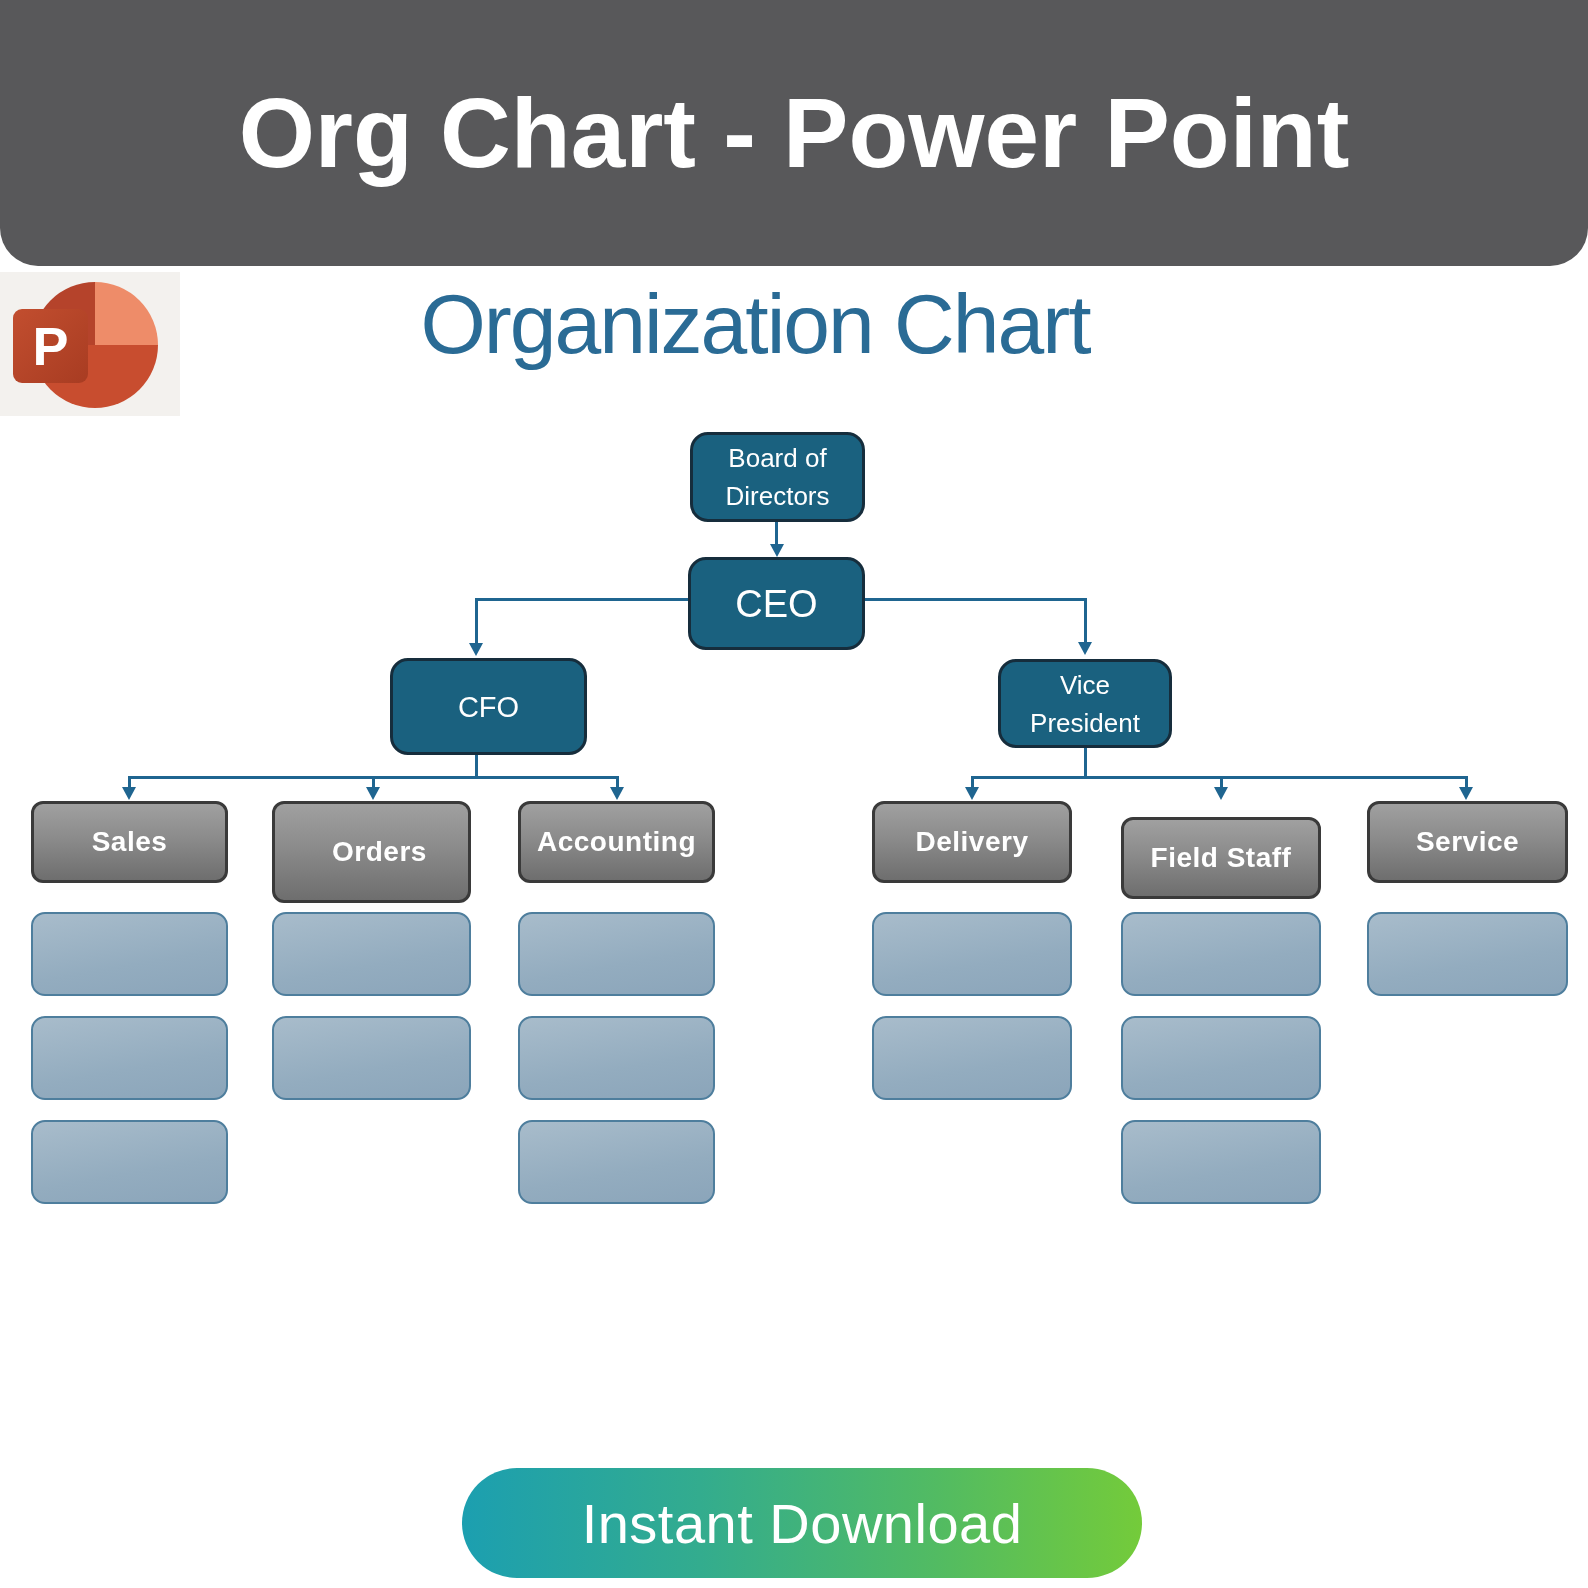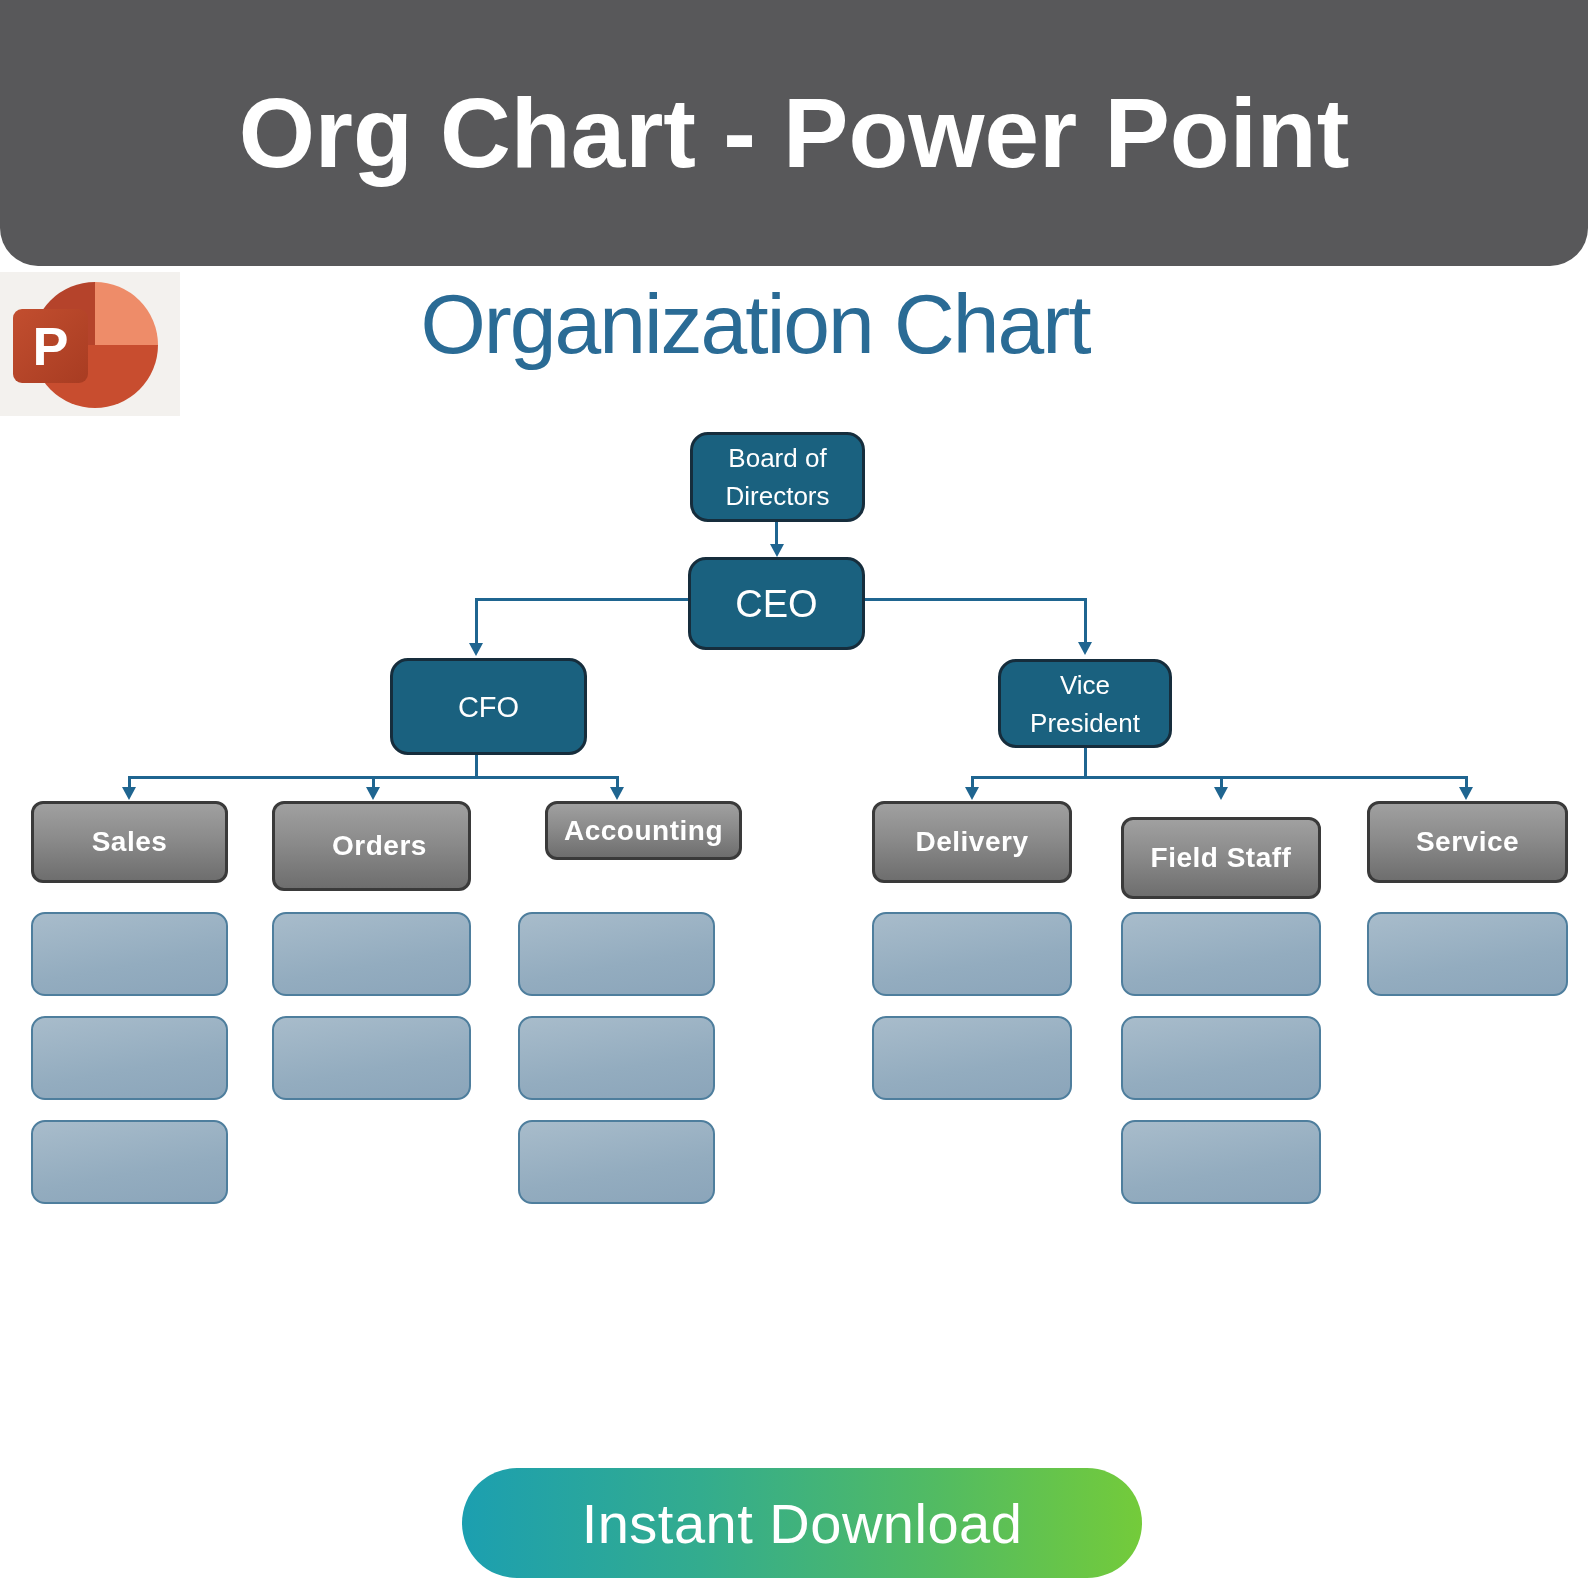--- a/index.html
+++ b/index.html
@@ -127,22 +127,22 @@
 Directors</div>
 
 <div class="node node-teal" style="left:688px;top:557px;width:177px;height:93px;font-size:38px;">CEO</div>
 
 <div class="node node-teal" style="left:390px;top:658px;width:197px;height:97px;font-size:29px;">CFO</div>
 
 <div class="node node-teal" style="left:998px;top:659px;width:174px;height:89px;">Vice
 President</div>
 
 <div class="node node-dept" style="left:31px;top:801px;width:197px;height:82px;">Sales</div>
-<div class="node node-dept" style="left:272px;top:801px;width:199px;height:90px;padding-left:16px;">Orders</div>
-<div class="node node-dept" style="left:545px;top:801px;width:197px;height:59px;">Accounting</div>
+<div class="node node-dept" style="left:272px;top:801px;width:199px;height:102px;padding-left:16px;">Orders</div>
+<div class="node node-dept" style="left:518px;top:801px;width:197px;height:82px;">Accounting</div>
 <div class="node node-dept" style="left:872px;top:801px;width:200px;height:82px;">Delivery</div>
 <div class="node node-dept" style="left:1121px;top:801px;width:200px;height:82px;margin-top:16px;">Field Staff</div>
 <div class="node node-dept" style="left:1367px;top:801px;width:201px;height:82px;">Service</div>
 
 <div class="ph-col" style="left:31px;top:912px;width:197px;">
   <div class="placeholder"></div>
   <div class="placeholder"></div>
   <div class="placeholder"></div>
 </div>
 <div class="ph-col" style="left:272px;top:912px;width:199px;">

